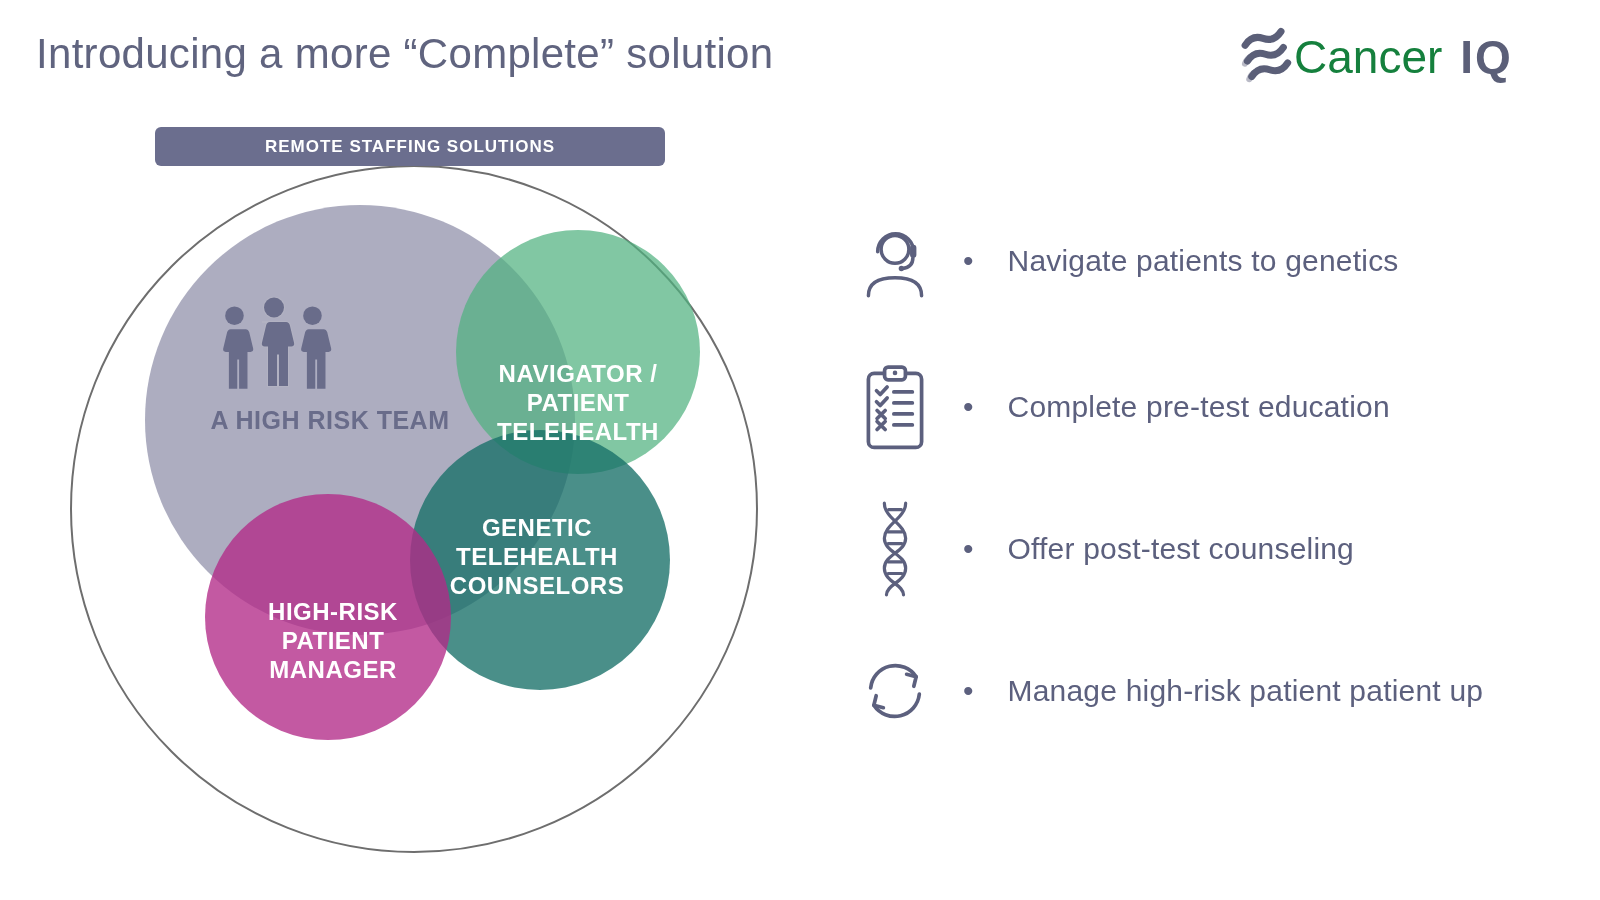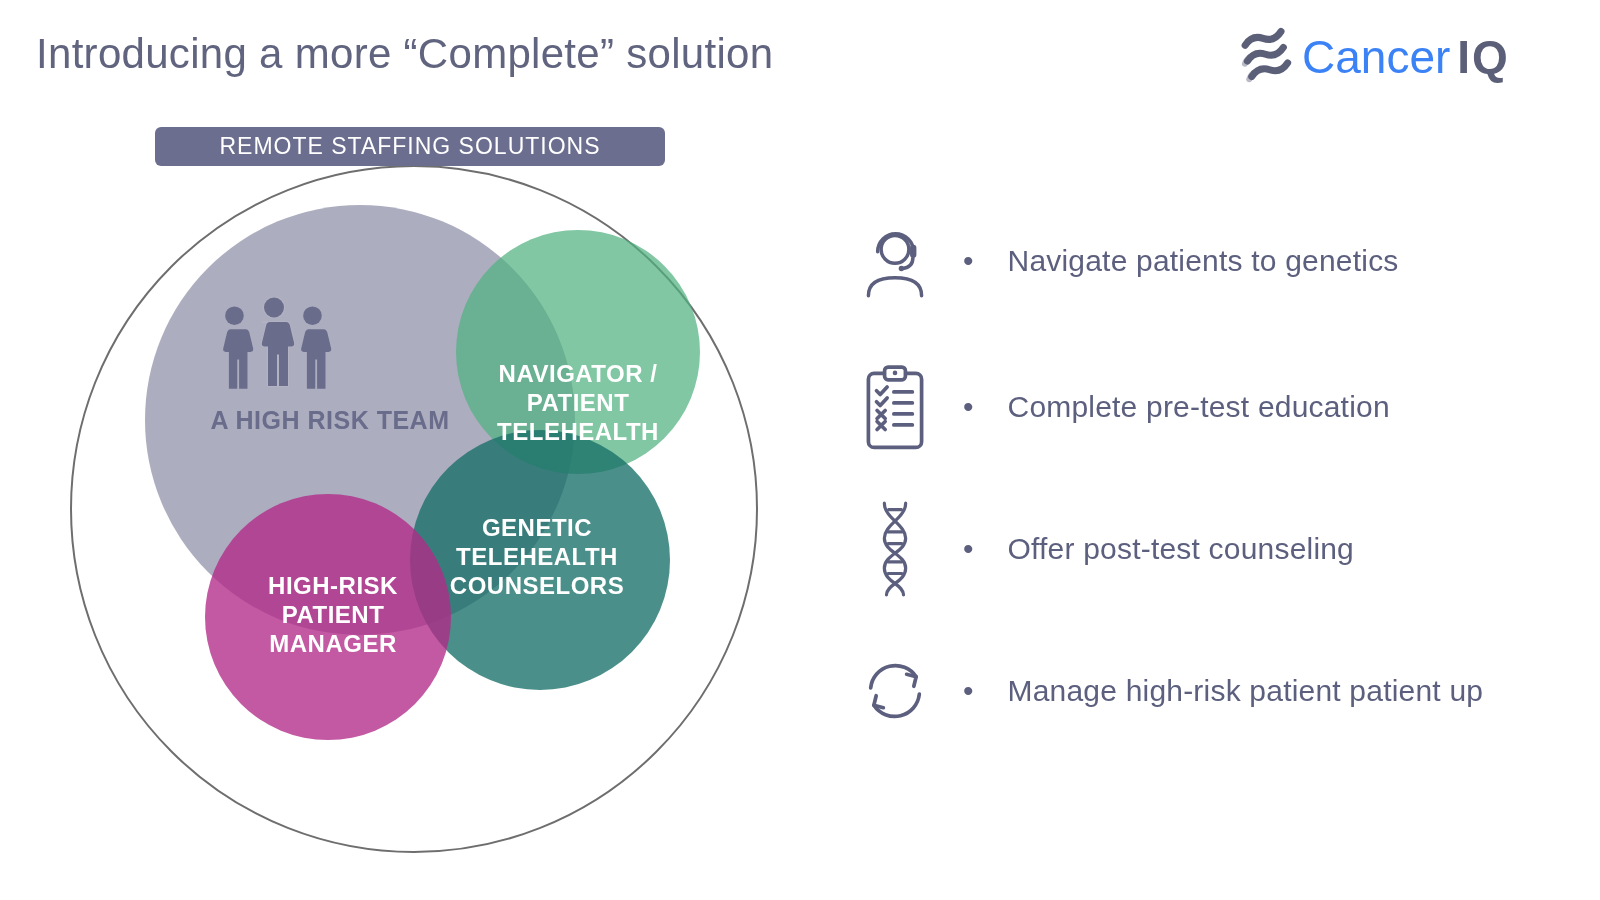--- a/index.html
+++ b/index.html
@@ -3,42 +3,42 @@
 <meta charset="utf-8">
 <style>
   html,body{margin:0;padding:0;background:#ffffff;}
   .slide{position:relative;width:1600px;height:900px;background:#fff;overflow:hidden;
          font-family:"Liberation Sans","DejaVu Sans",sans-serif;}
 
   .title{position:absolute;left:36px;top:30px;font-size:42px;font-weight:400;
          color:#60647f;letter-spacing:.3px;}
 
   .logo{position:absolute;left:1240px;top:26px;display:flex;align-items:center;}
-  .logo-name{font-size:46px;color:#3b82f6;margin-left:8px;}
-  .logo-iq{font-size:46px;color:#5b5f78;font-weight:700;letter-spacing:2px;margin-left:7px;}
+  .logo-name{font-size:46px;color:#15803d;}
+  .logo-iq{font-size:46px;color:#5b5f78;font-weight:700;letter-spacing:2px;margin-left:18px;}
 
   .badge{position:absolute;left:155px;top:127px;width:510px;height:39px;background:#6b6e8e;
          border-radius:6px;display:flex;align-items:center;justify-content:center;z-index:6;}
-  .badge-label{color:#ffffff;font-size:23px;font-weight:400;letter-spacing:1px;}
+  .badge-label{color:#ffffff;font-size:17px;font-weight:700;letter-spacing:1px;}
 
   .ring{position:absolute;left:70px;top:165px;width:688px;height:688px;border:2px solid #6e6e6e;
         border-radius:50%;box-sizing:border-box;z-index:1;}
 
   .circle{position:absolute;border-radius:50%;z-index:2;}
   .c-team{left:145px;top:205px;width:430px;height:430px;background:rgba(142,142,167,.72);}
   .c-nav {left:456px;top:230px;width:244px;height:244px;background:rgba(80,178,128,.72);}
   .c-tele{left:410px;top:430px;width:260px;height:260px;background:rgba(23,112,104,.78);}
   .c-mgr {left:205px;top:494px;width:246px;height:246px;background:rgba(178,42,136,.78);}
 
   .vlabel{position:absolute;text-align:center;font-weight:700;color:#ffffff;font-size:24px;
           line-height:29px;letter-spacing:.5px;z-index:4;}
   .l-team{left:170px;top:405px;width:320px;color:#696c8a;font-size:25px;line-height:31px;}
   .l-nav {left:453px;top:312px;width:250px;margin-top:47px;}
   .l-tele{left:412px;top:513px;width:250px;}
-  .l-mgr {left:223px;top:571px;width:220px;}
+  .l-mgr {left:223px;top:597px;width:220px;}
 
   .people{position:absolute;left:213px;top:296px;z-index:3;}
 
   .bullet-row{position:absolute;left:853px;display:flex;align-items:center;height:110px;}
   .r1{top:206px;} .r2{top:352px;} .r3{top:494px;} .r4{top:636px;}
   .icon-cell{width:84px;display:flex;justify-content:center;align-items:center;}
   .marker{margin-left:26px;font-size:30px;color:#5c607e;}
   .btext{margin-left:34px;font-size:30px;color:#5c607e;letter-spacing:.2px;}
 
   .stroke-ic{stroke:#5c607e;fill:none;stroke-linecap:round;stroke-linejoin:round;}

